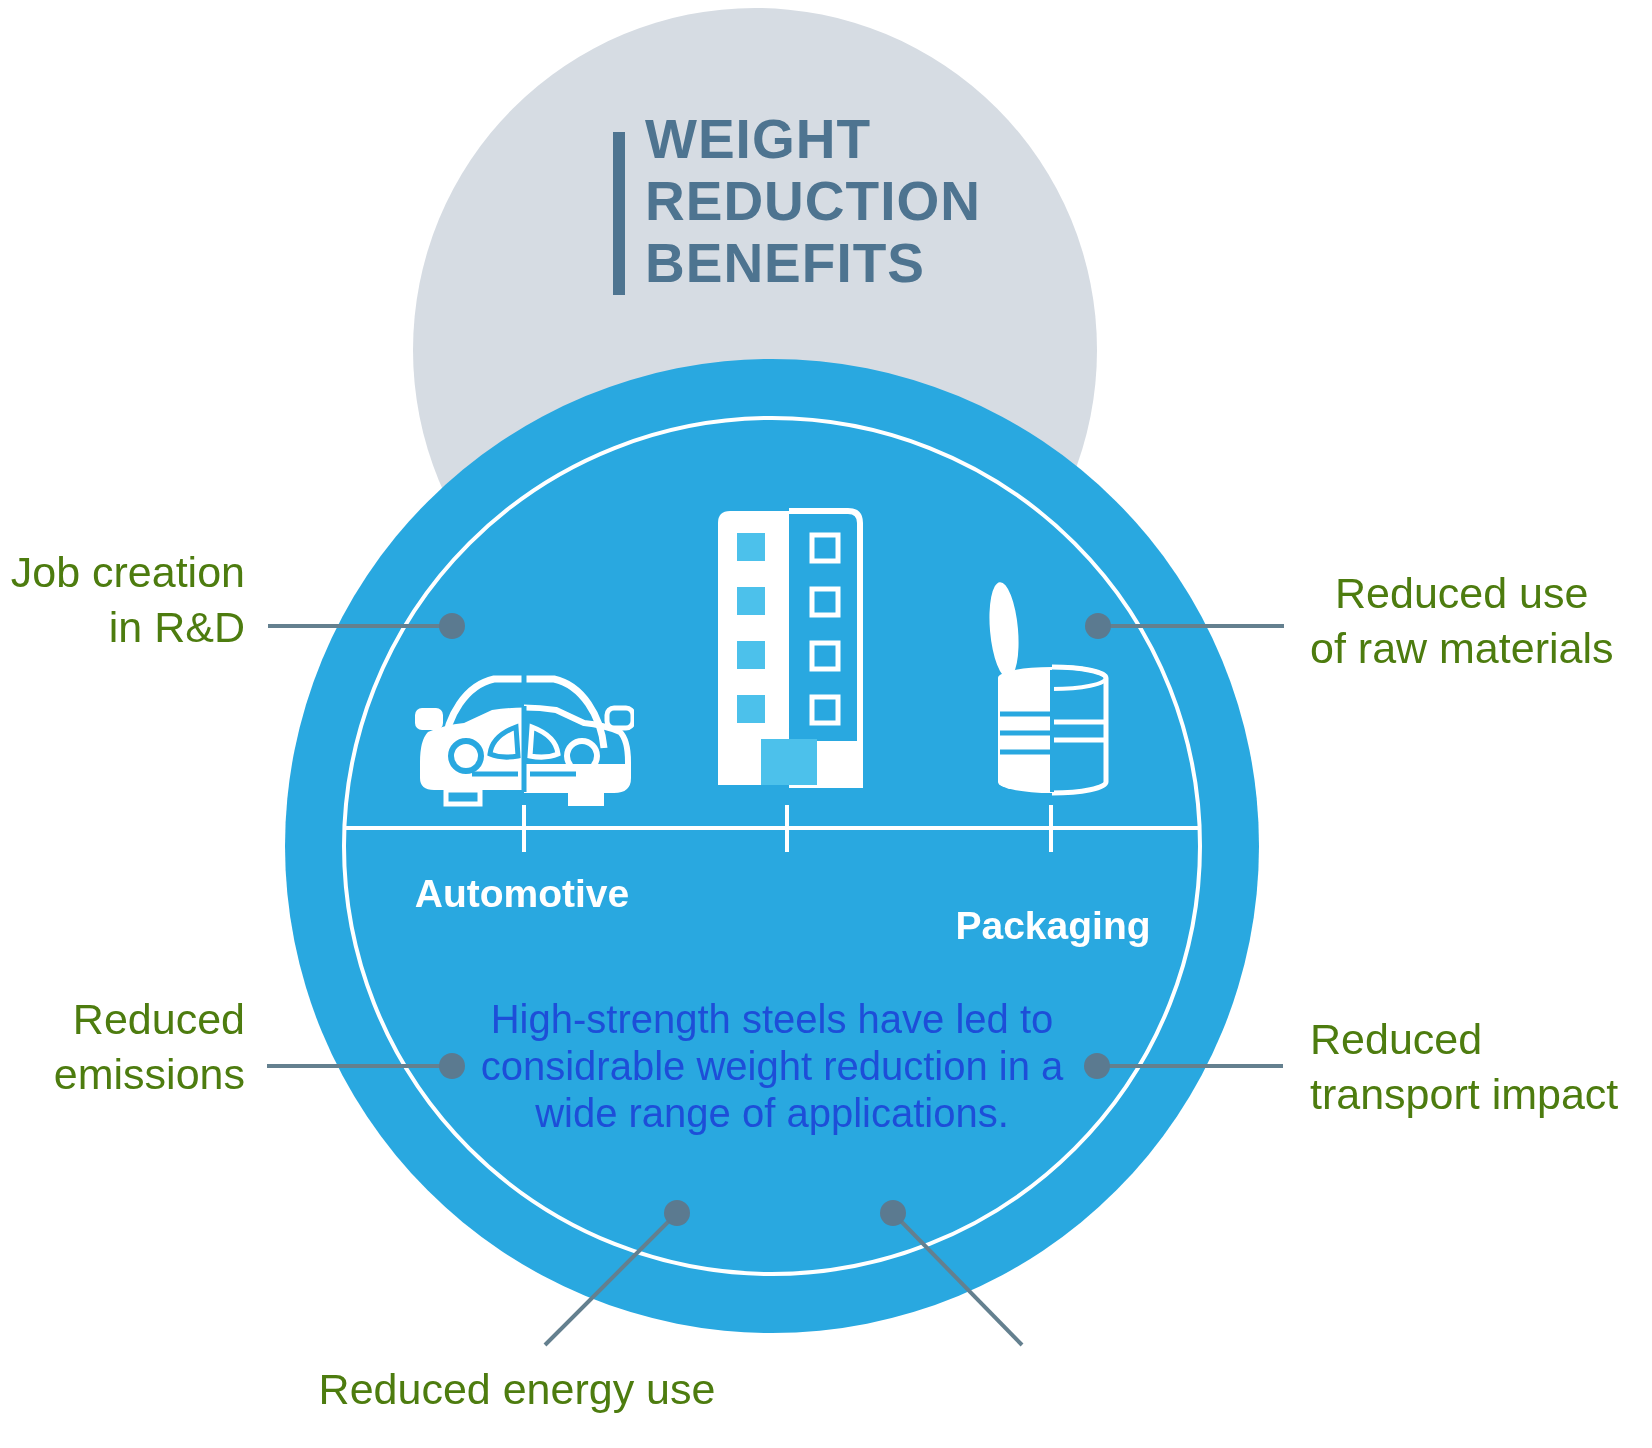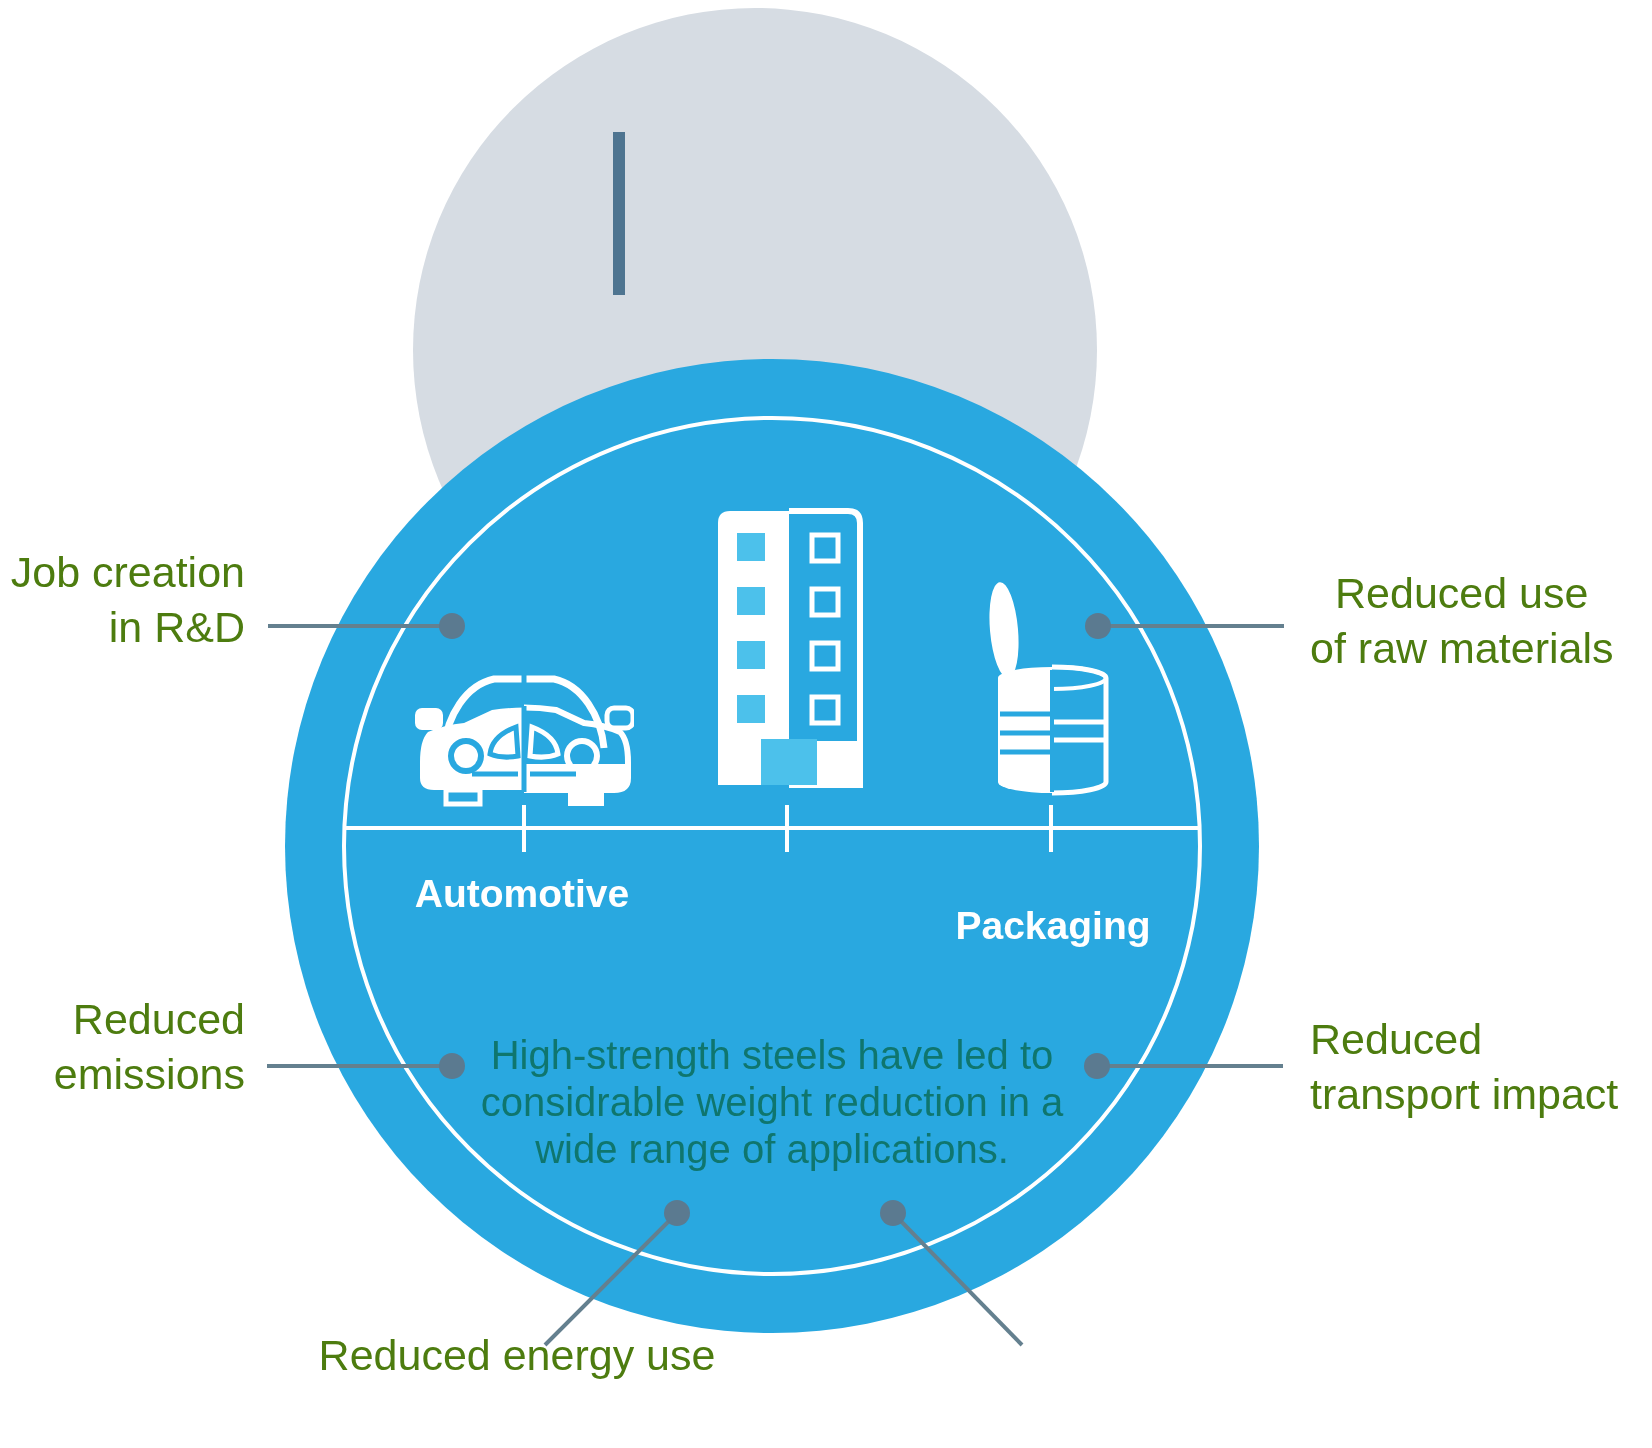--- a/index.html
+++ b/index.html
@@ -15,34 +15,34 @@
     font-size:55px;font-weight:bold;line-height:62px;letter-spacing:1px;
     color:#4e7490;
   }
   .side-label{
     font-size:43px;line-height:55px;color:#4d7c0f;
   }
   .lbl-left-top{left:0;width:245px;top:545px;text-align:right;}
   .lbl-right-top{left:1310px;top:566px;text-align:center;}
   .lbl-left-mid{left:0;width:245px;top:992px;text-align:right;}
   .lbl-right-mid{left:1310px;top:1012px;text-align:left;}
-  .lbl-bottom{top:1328px;transform:translateX(-50%);text-align:right;}
+  .lbl-bottom{top:1362px;transform:translateX(-50%);text-align:right;}
   .lbl-bottom-left{left:517px;}
   .lbl-bottom-right{left:970px;}
   .cat-label{
     top:872px;transform:translateX(-50%);
     font-size:39px;font-weight:bold;color:#ffffff;text-align:center;
   }
   .cat-automotive{left:522px;text-align:center;}
   .cat-construction{left:789px;}
   .cat-packaging{left:1053px;margin-top:32px;}
   .center-text{
-    left:772px;top:1032px;transform:translateX(-50%);
+    left:772px;top:996px;transform:translateX(-50%);
     width:720px;text-align:center;
-    font-size:40px;line-height:47px;color:#0f766e;
+    font-size:40px;line-height:47px;color:#1d4ed8;
   }
 </style>
 </head>
 <body>
 
 <div id="stage">
 
   <svg class="art" width="1652" height="1448" viewBox="0 0 1652 1448">
 
     <defs>
@@ -165,20 +165,23 @@
     <g fill="#5b7a90">
       <circle cx="452" cy="626" r="13"></circle>
       <circle cx="1098" cy="626" r="13"></circle>
       <circle cx="452" cy="1066" r="13"></circle>
       <circle cx="1097" cy="1066" r="13"></circle>
       <circle cx="677" cy="1213" r="13"></circle>
       <circle cx="893" cy="1213" r="13"></circle>
     </g>
   </svg>
 
+  <div class="txt title">WEIGHT
+REDUCTION
+BENEFITS</div>
 
   <div class="txt side-label lbl-left-top">Job creation
 in R&amp;D</div>
 
   <div class="txt side-label lbl-right-top">Reduced use
 of raw materials</div>
 
   <div class="txt side-label lbl-left-mid">Reduced
 emissions</div>
 

